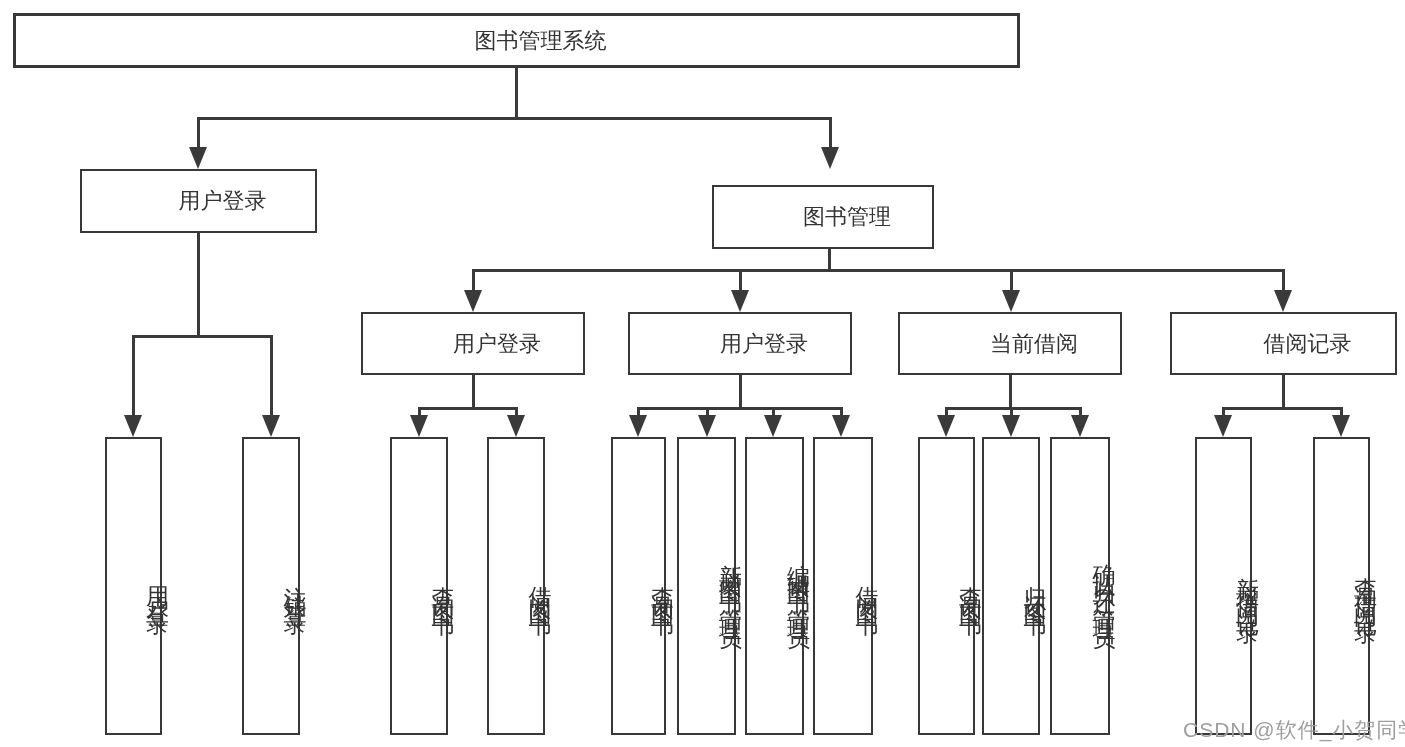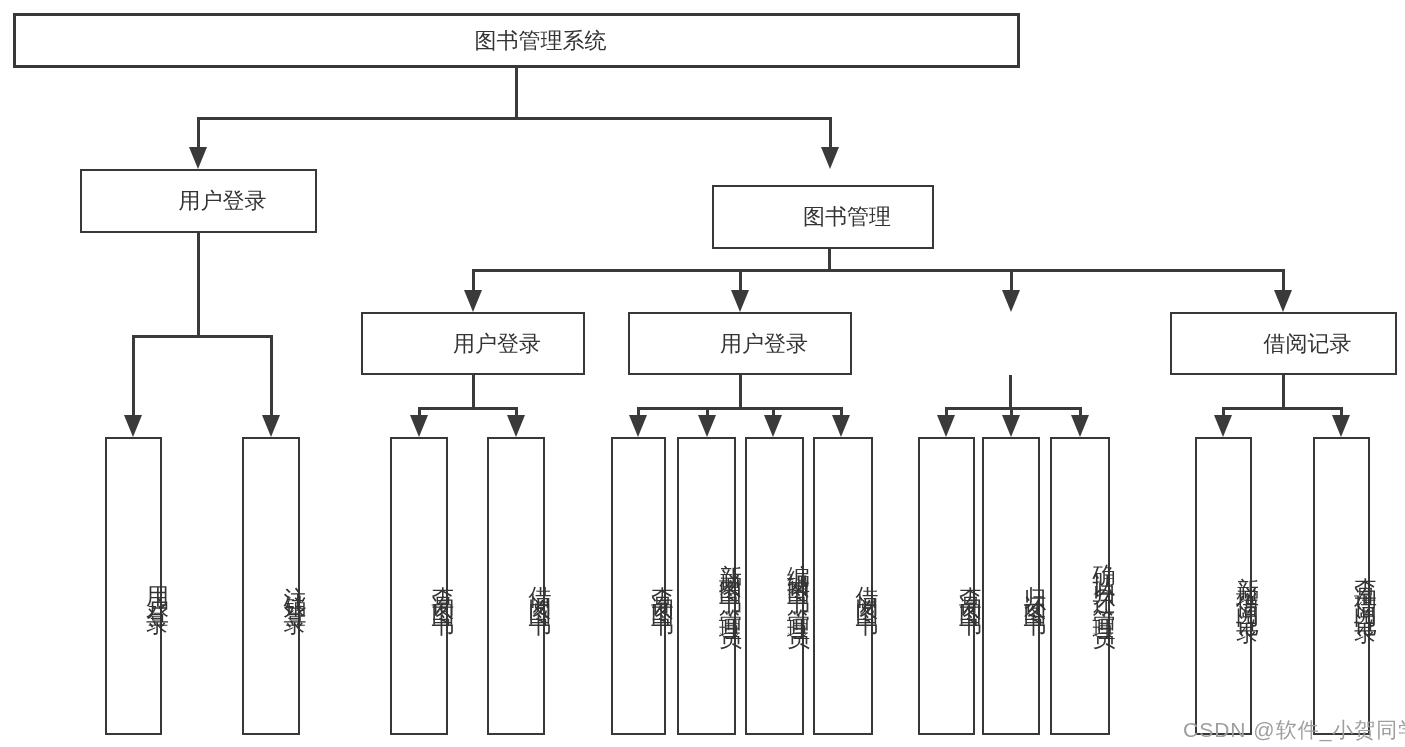--- a/index.html
+++ b/index.html
@@ -94,20 +94,23 @@
   <div class="node" style="left:712px;top:185px;width:222px;height:64px">
     <span>图书管理</span>
   </div>
 
   <div class="node" style="left:361px;top:312px;width:224px;height:63px">
     <span>用户登录</span>
   </div>
   <div class="node" style="left:628px;top:312px;width:224px;height:63px">
     <span>用户登录</span>
   </div>
+  <div class="node" style="left:898px;top:312px;width:224px;height:63px">
+    <span>当前借阅</span>
+  </div>
   <div class="node" style="left:1170px;top:312px;width:227px;height:63px">
     <span>借阅记录</span>
   </div>
 
   <div class="node leaf" style="left:105px;top:437px;width:57px;height:298px">
     <span>用户登录</span>
   </div>
   <div class="node leaf" style="left:242px;top:437px;width:58px;height:298px">
     <span>注销登录</span>
   </div>

